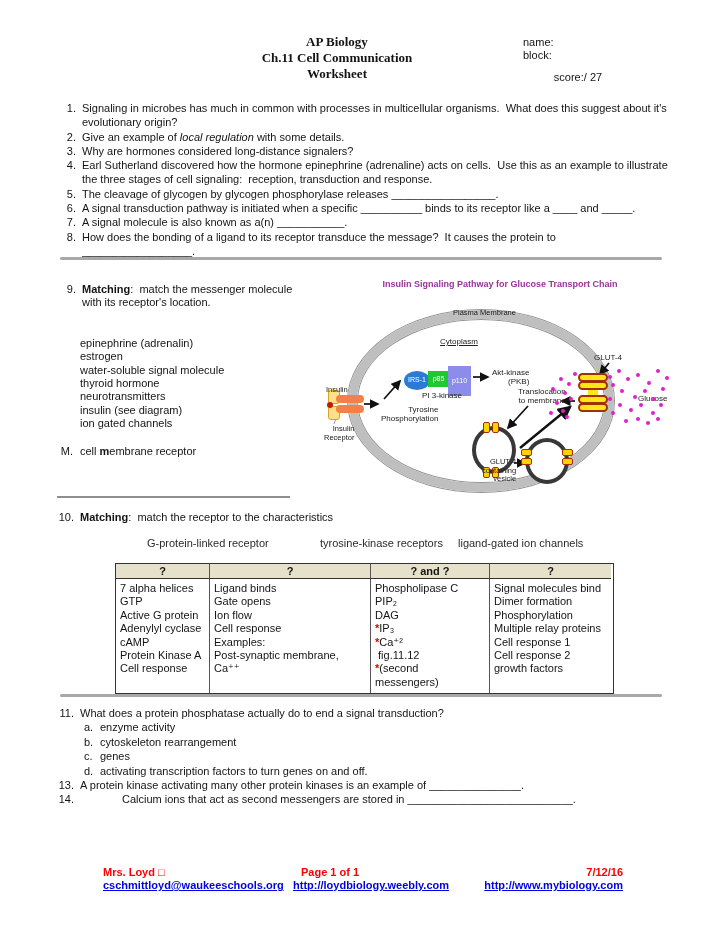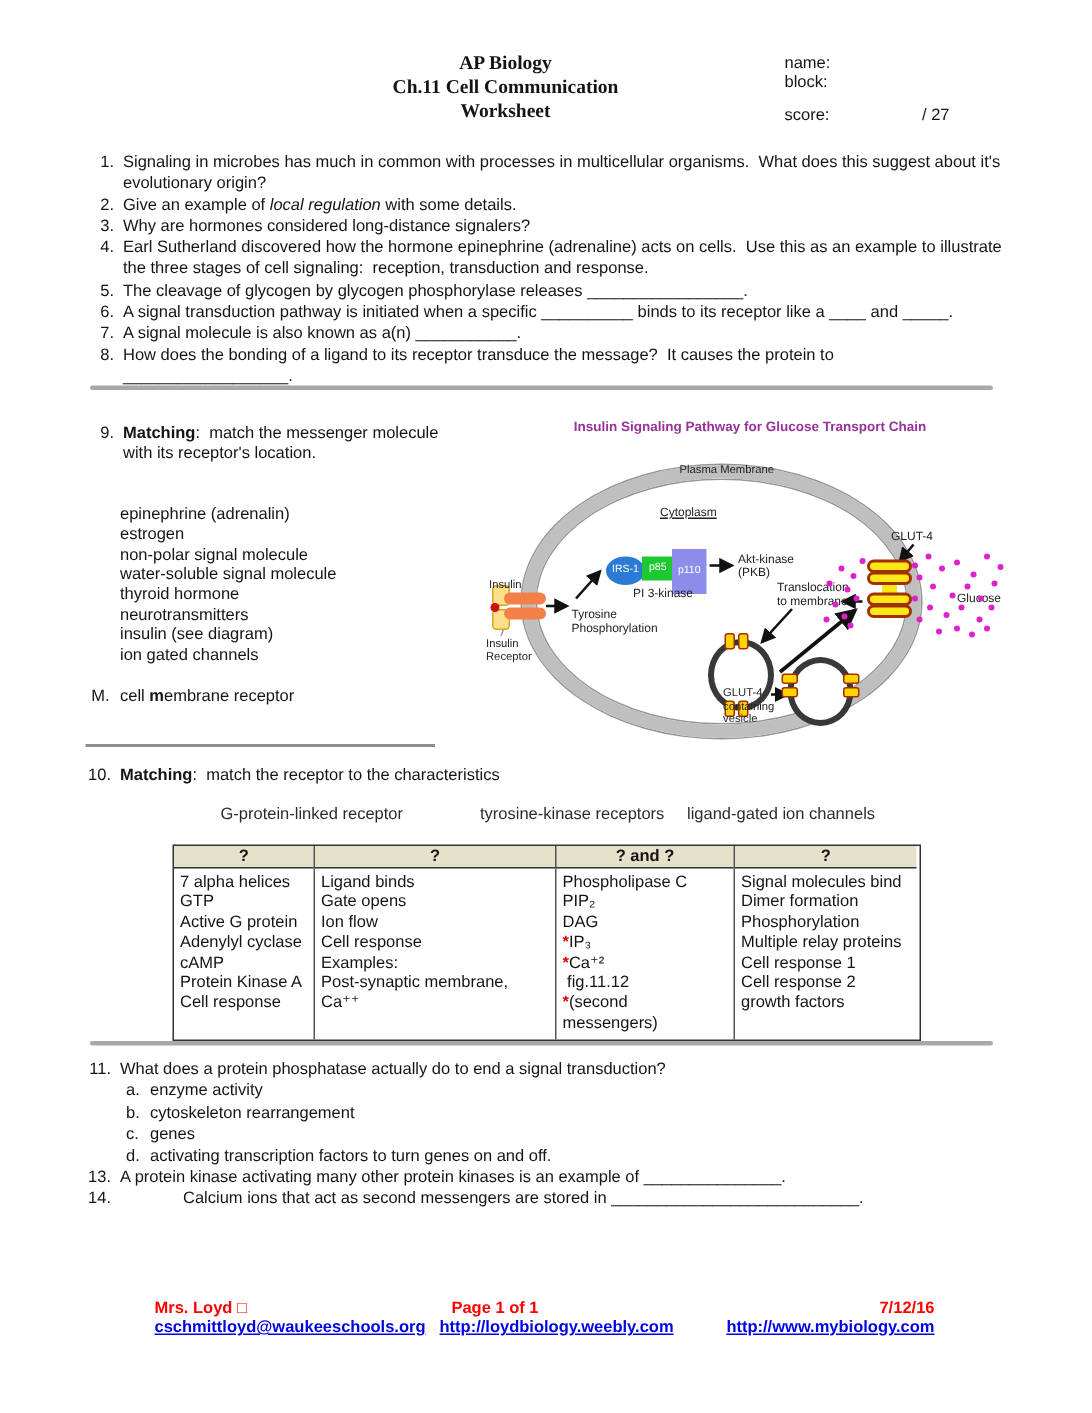--- a/index.html
+++ b/index.html
@@ -5,21 +5,21 @@
   html,body{margin:0;padding:0;background:#fff;}
   .page{position:relative;width:728px;height:942px;background:#fff;overflow:hidden;
         font-family:"Liberation Sans","DejaVu Sans",sans-serif;font-size:11px;color:#141414;padding-left:20px;}
   .abs{position:absolute;}
 
   
   .hdr-title{left:177px;top:34px;width:320px;text-align:center;
              font-family:"Liberation Serif","DejaVu Serif",serif;font-weight:bold;
              font-size:13px;line-height:16px;}
   .hdr-fields{left:523px;top:36px;width:110px;line-height:12.5px;}
-  .score-row{display:flex;justify-content:space-between;margin-top:10px;}
+  .score-row{display:flex;justify-content:center;margin-top:10px;}
 
   
   .qblock{line-height:14.3px;}
   .qrow{display:grid;grid-template-columns:20px 1fr;column-gap:6px;}
   .qnum{text-align:right;}
   .qtext{white-space:pre-wrap;}
   .subopt{margin-left:34px;display:grid;grid-template-columns:11px 1fr;column-gap:5px;line-height:14.4px;}
 
   .divider{height:3px;background:#a8a8a8;border-radius:2px;}
 
@@ -30,21 +30,21 @@
   .ansrow{display:grid;grid-template-columns:17px 1fr;column-gap:7px;}
   .anscode{text-align:right;}
   .q9-line{left:57px;top:496px;width:233px;height:2px;background:#8f8f8f;}
 
   
   .diagram{left:320px;top:278px;width:398px;height:218px;font-size:8px;line-height:8.6px;color:#222;}
   .d-title{position:absolute;left:0;top:2px;width:360px;text-align:center;
            font-weight:bold;font-size:9px;color:#993399;}
   .cell-ring{position:absolute;left:28px;top:32px;width:248px;height:164px;border:9px solid #bfbfbf;
              border-radius:50%;box-shadow:0 0 0 1px #949494, inset 0 0 0 1px #949494;}
-  .d-lab{position:absolute;white-space:pre-line;}
+  .d-lab{position:absolute;white-space:pre-line;text-align:right;}
   .d-arrows{position:absolute;left:0;top:0;}
   .ar{stroke:#111;stroke-width:1.7;marker-end:url(#ah);}
   .thick{stroke-width:2.4;}
   .ln-plain{stroke:#9a9a9a;stroke-width:1;}
   .irs1{position:absolute;left:84px;top:93px;width:26px;height:19px;background:#2b7bd4;border-radius:50%;
         color:#fff;font-size:7px;display:flex;align-items:center;justify-content:center;}
   .p85{position:absolute;left:108px;top:93px;width:21px;height:16px;background:#1ec832;
        color:#fff;font-size:7px;display:flex;align-items:center;justify-content:center;}
   .p110{position:absolute;left:128px;top:88px;width:23px;height:30px;background:#8c8cea;
         color:#fff;font-size:7px;display:flex;align-items:center;justify-content:center;}
@@ -133,21 +133,20 @@
   <div class="abs divider" style="left:60px;top:257px;width:602px;"></div>
 
   <div class="abs q9">
     <div class="qrow">
       <span class="qnum">9.</span>
       <span class="qtext"><span class="bold">Matching</span><span>:  match the messenger molecule with its receptor's location.</span></span>
     </div>
     <ul>
       <li>epinephrine (adrenalin)</li>
       <li>estrogen</li>
-      <li>non-polar signal molecule</li>
       <li>water-soluble signal molecule</li>
       <li>thyroid hormone</li>
       <li>neurotransmitters</li>
       <li>insulin (see diagram)</li>
       <li>ion gated channels</li>
     </ul>
     <div class="q9-ans">
       <div class="ansrow">
         <span class="anscode">M.</span>
         <span><span>cell </span><span class="bold">m</span><span>embrane receptor</span></span>

